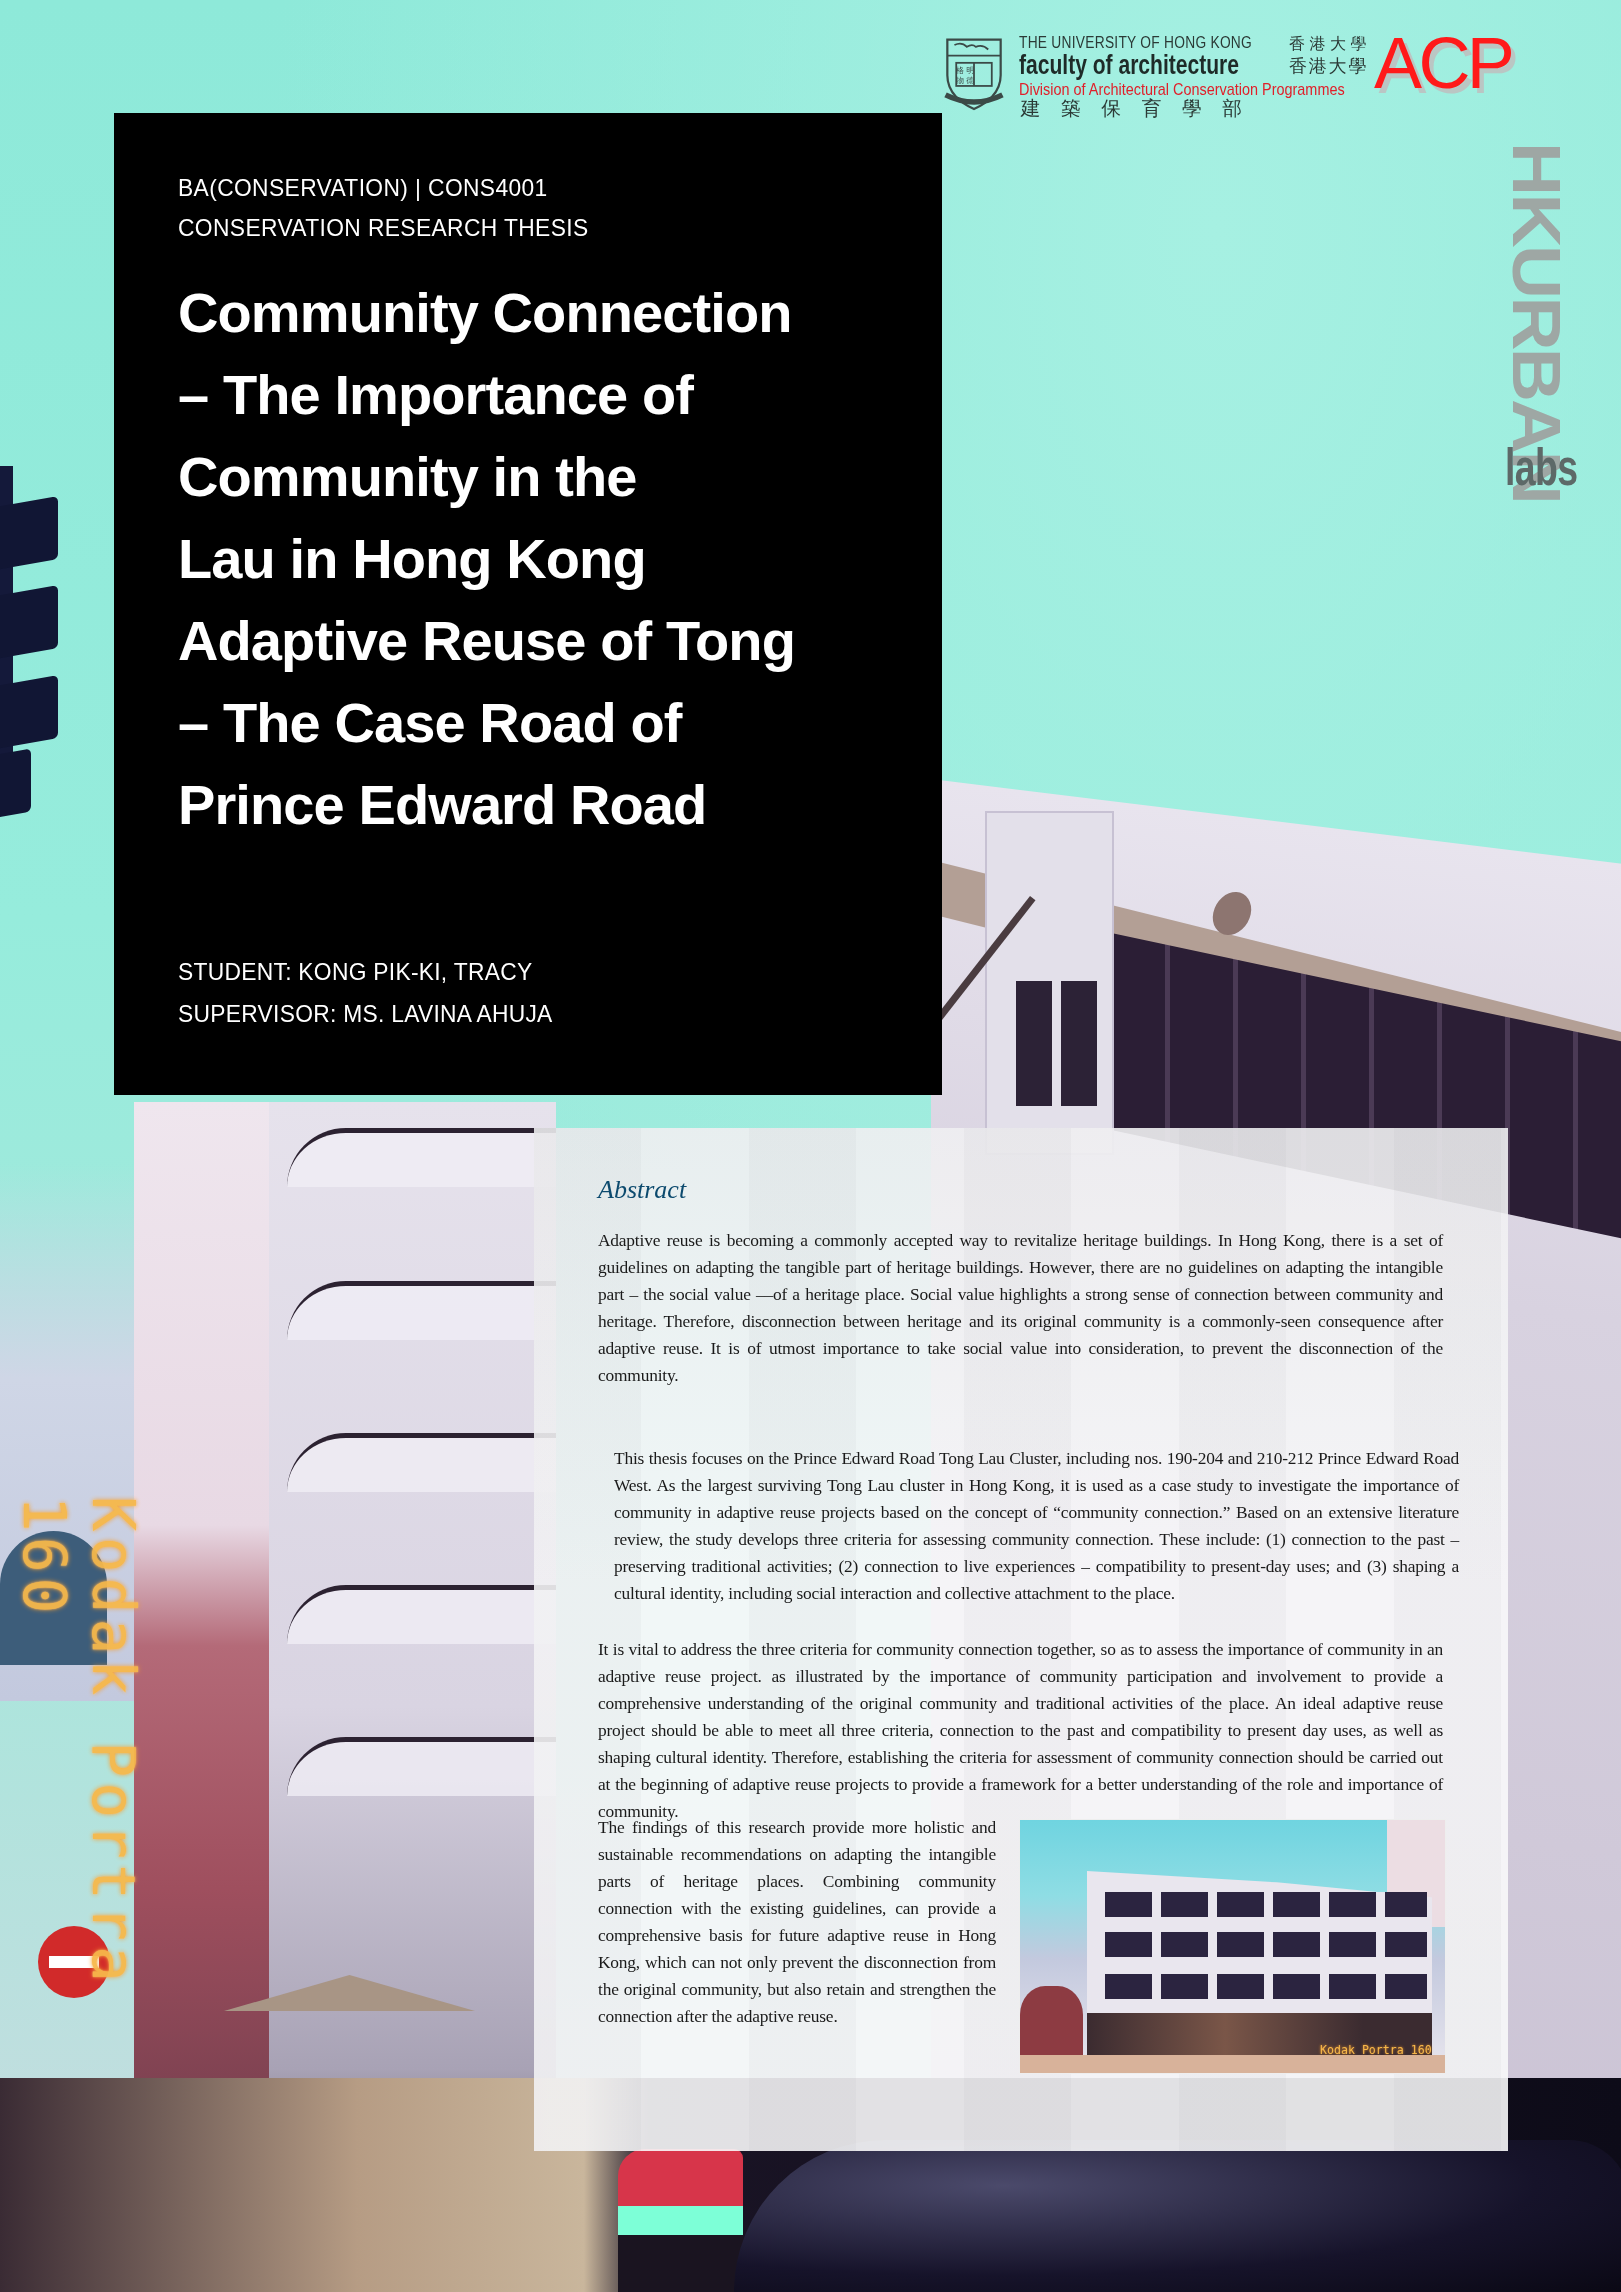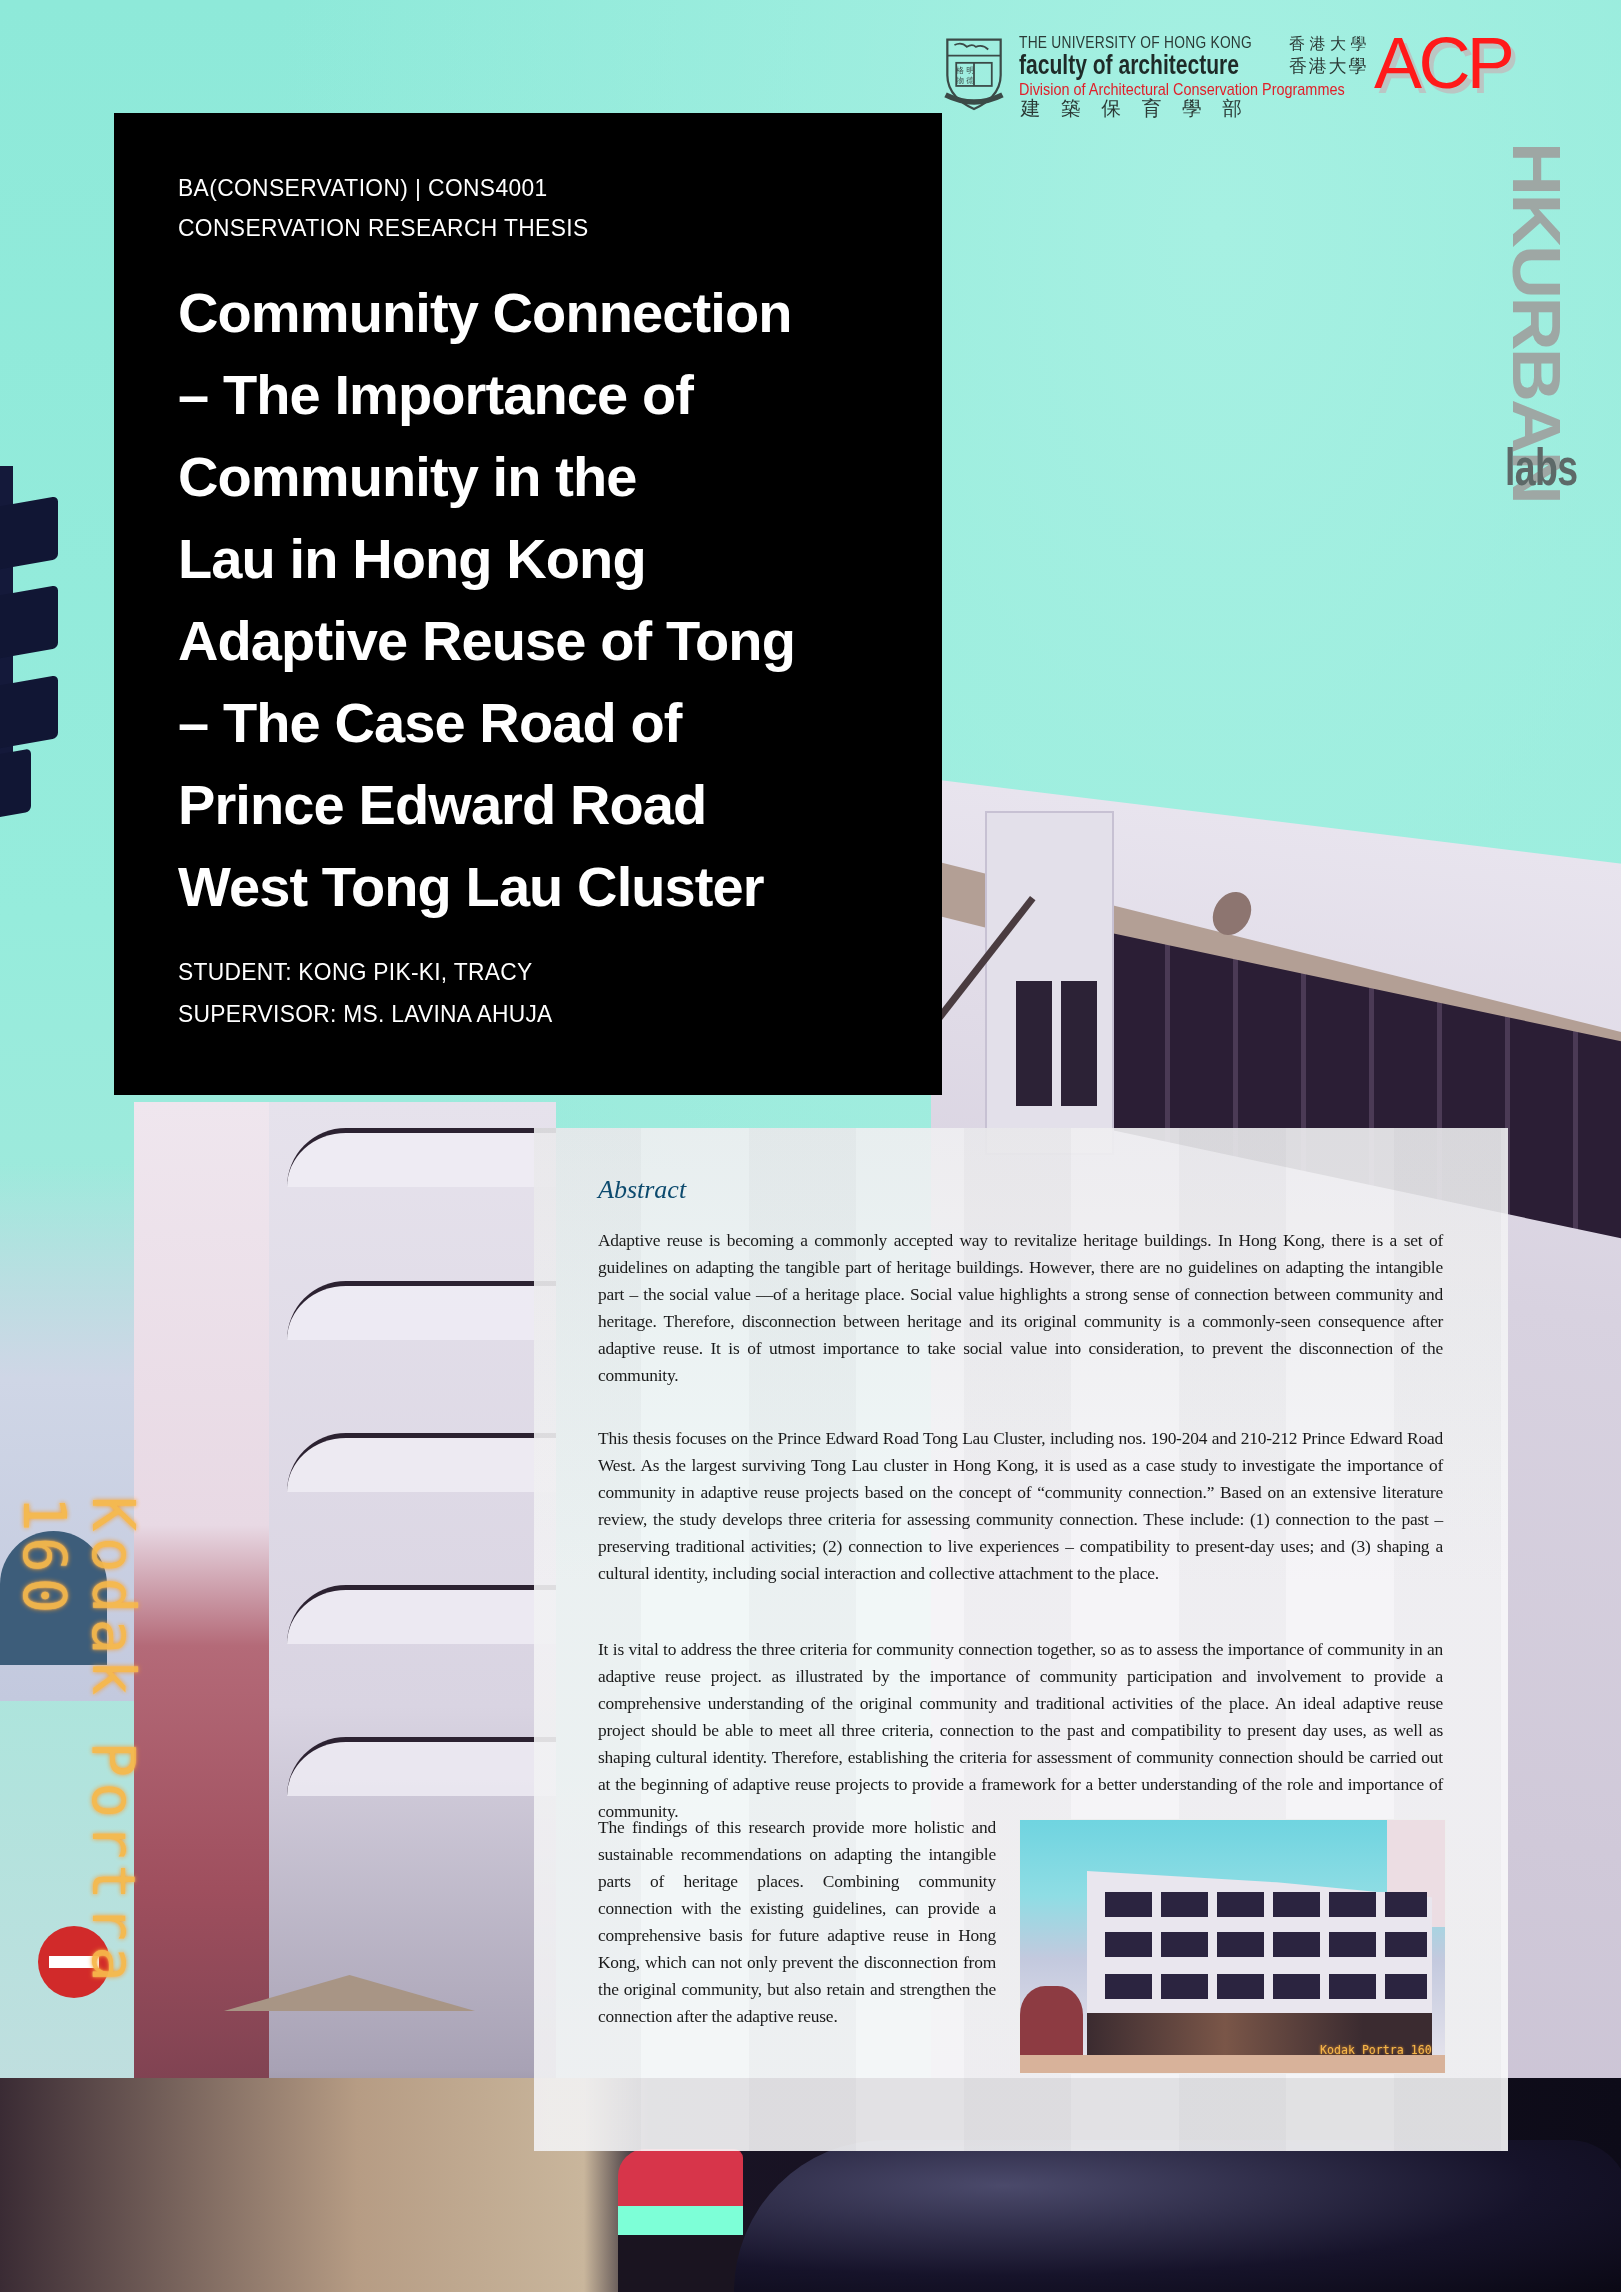--- a/index.html
+++ b/index.html
@@ -182,21 +182,21 @@
   .abstract-heading {
     position: absolute; left: 64px; top: 47px; font-family: "Liberation Serif", serif;
     font-style: italic; font-size: 26px; color: #0c4a6e;
   }
   .abstract-para {
     position: absolute; left: 64px; width: 845px; font-family: "Liberation Serif", serif;
     font-size: 17.4px; line-height: 27px; color: #1a1a1a; text-align: justify;
     letter-spacing: -0.2px; margin: 0;
   }
   .abstract-para.p1 { top: 99px; }
-  .abstract-para.p2 { top: 297px; }
+  .abstract-para.p2 { top: 317px; margin-left: 16px; }
   .abstract-para.p3 { top: 508px; }
   .abstract-para.p4 {
     top: 686px; width: 398px; font-size: 17.4px; line-height: 27px;
   }
   .inset-photo {
     position: absolute; left: 485px; top: 691px; width: 425px; height: 253px;
     overflow: hidden; border: 0.9px solid #eee;
     background: linear-gradient(180deg, #6fd4e0 0%, #8fdde4 30%, #c3c9de 55%, #e9e6ee 100%);
   }
   .inset-bld {
@@ -281,21 +281,20 @@
   <div class="course-line l1">BA(CONSERVATION)  |  CONS4001</div>
   <div class="course-line l2">CONSERVATION RESEARCH THESIS</div>
   <h1 class="main-title" style="margin:0">
     <div>Community Connection</div>
     <div>– The Importance of</div>
     <div>Community in the</div>
     <div>Lau in Hong Kong</div>
     <div>Adaptive Reuse of Tong</div>
     <div>– The Case Road of</div>
     <div>Prince Edward Road</div>
-    <div>West Tong Lau Cluster</div>
   </h1>
   <div class="credit-line l1">STUDENT: KONG PIK-KI, TRACY</div>
   <div class="credit-line l2">SUPERVISOR: MS. LAVINA AHUJA</div>
 </section>
 
 <section class="abstract-panel">
   <div class="abstract-ghost"></div>
   <h2 class="abstract-heading" style="margin:0;font-weight:normal">Abstract</h2>
   <p class="abstract-para p1">Adaptive reuse is becoming a commonly accepted way to revitalize heritage buildings. In Hong Kong, there is a set of guidelines on adapting the tangible part of heritage buildings. However, there are no guidelines on adapting the intangible part – the social value ––of a heritage place. Social value highlights a strong sense of connection between community and heritage. Therefore, disconnection between heritage and its original community is a commonly-seen consequence after adaptive reuse. It is of utmost importance to take social value into consideration, to prevent the disconnection of the community.</p>
   <p class="abstract-para p2">This thesis focuses on the Prince Edward Road Tong Lau Cluster, including nos. 190-204 and 210-212 Prince Edward Road West. As the largest surviving Tong Lau cluster in Hong Kong, it is used as a case study to investigate the importance of community in adaptive reuse projects based on the concept of “community connection.” Based on an extensive literature review, the study develops three criteria for assessing community connection.  These include: (1) connection to the past – preserving traditional activities; (2) connection to live experiences – compatibility to present-day uses; and (3) shaping a cultural identity, including social interaction and collective attachment to the place.</p>

